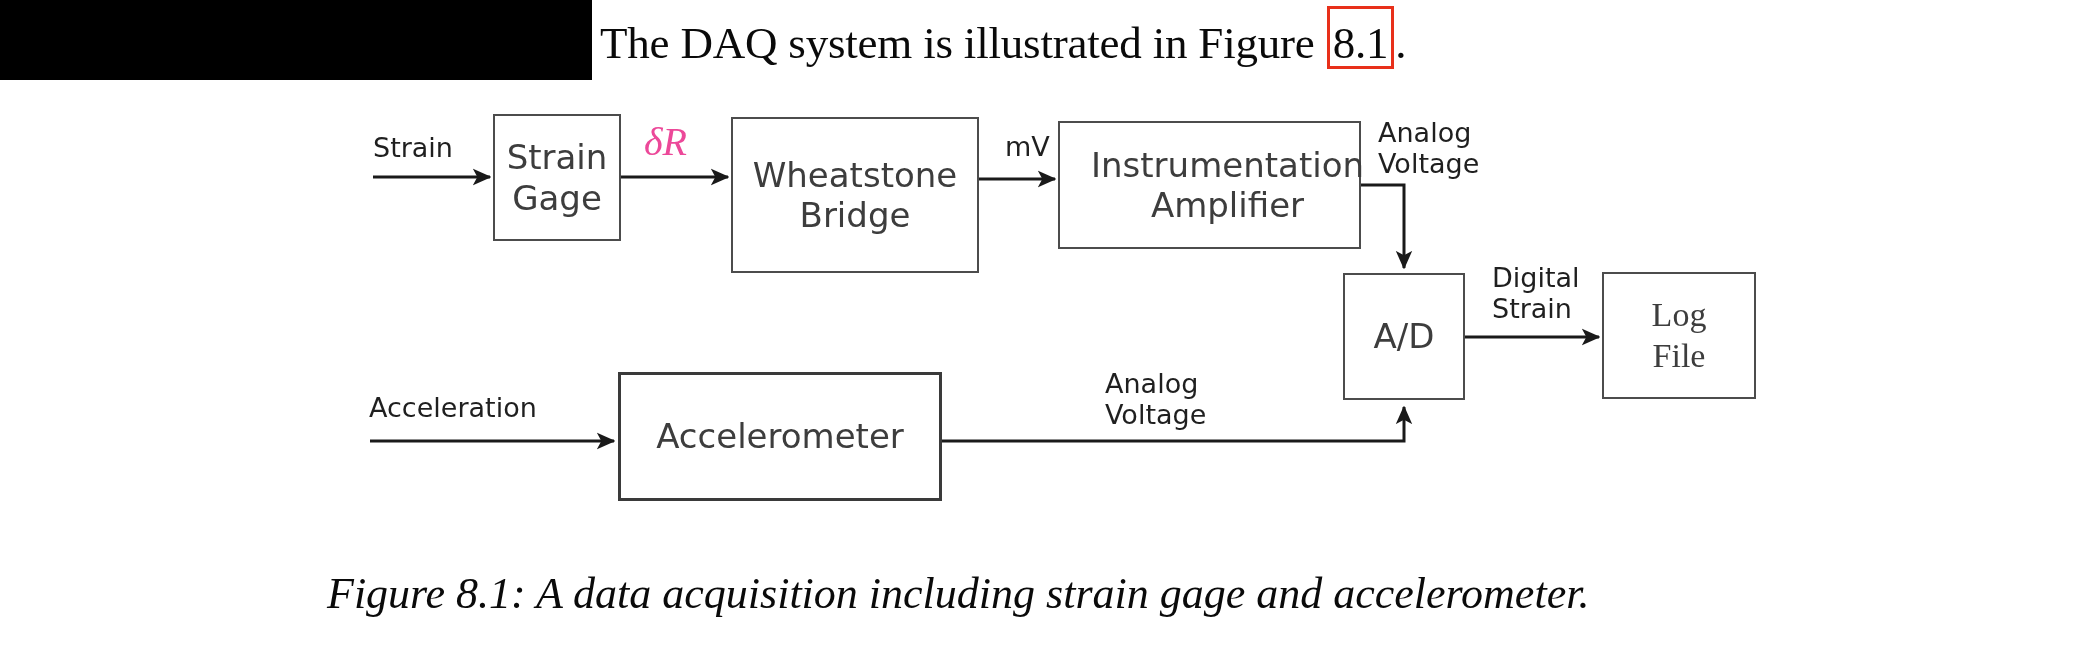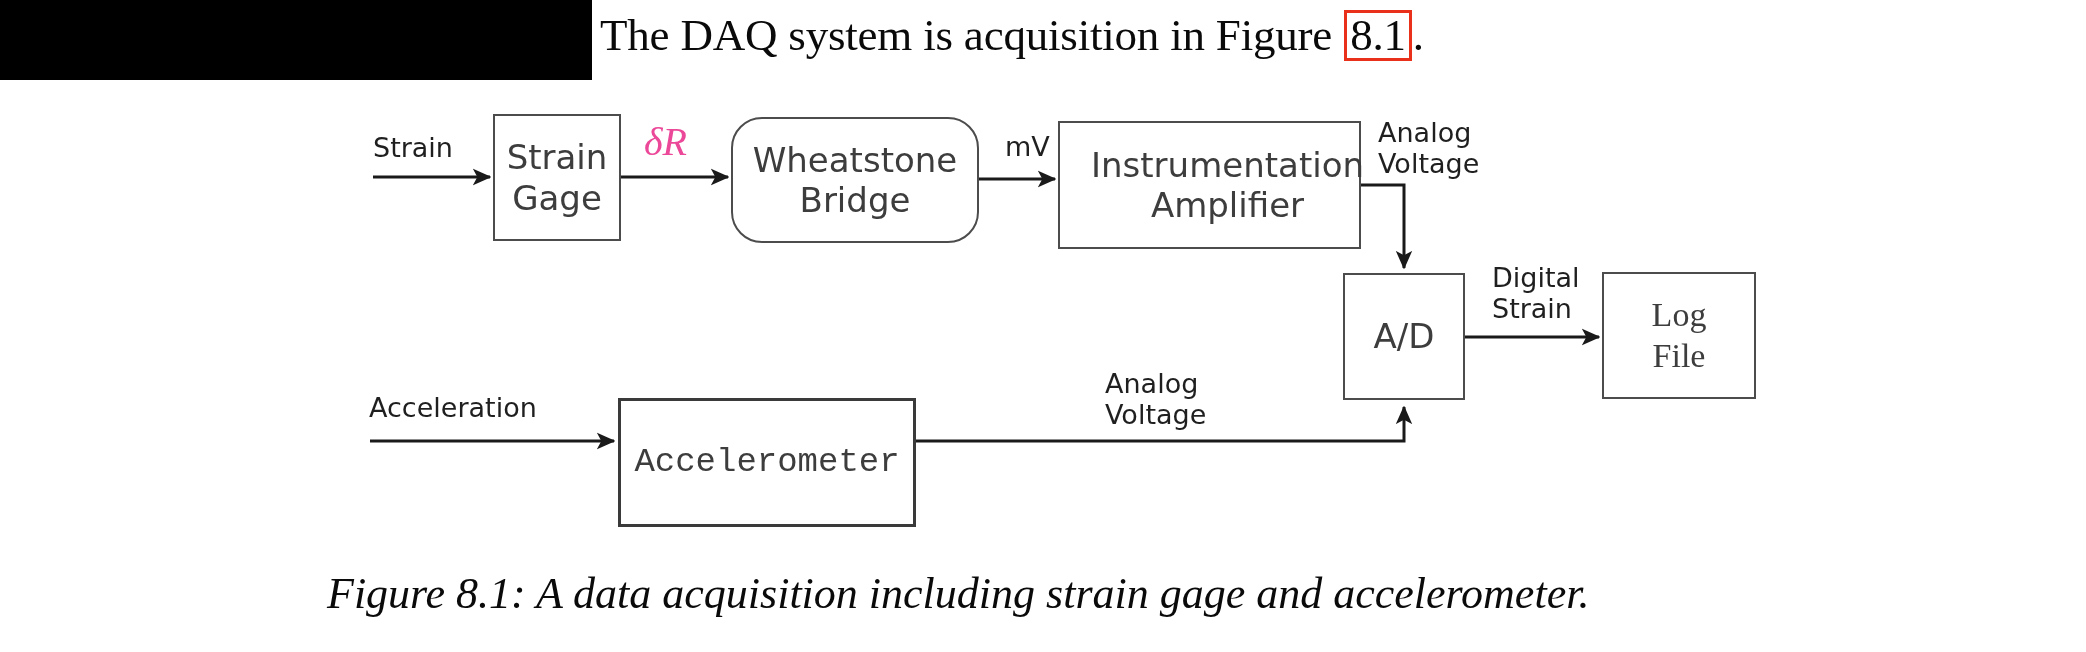--- a/index.html
+++ b/index.html
@@ -43,21 +43,21 @@
     left: 600px;
     top: -36px;
     white-space: nowrap;
     font-family: "Liberation Serif", "DejaVu Serif", serif;
     font-size: 45px;
     color: #0a0a0a;
     overflow: hidden;
   }
   .ref-link-box {
     border: 3px solid #e8301a;
-    padding: 0 3px 1px 3px;
+    padding: 12px 3px 1px 3px;
     margin: 0 1px;
     display: inline-block;
     line-height: 0.98;
   }
 
   
   .caption {
     position: absolute;
     left: 327px;
     top: 568px;
@@ -89,25 +89,25 @@
     text-align: center;
     color: #3d3d3d;
     font-family: "DejaVu Sans", sans-serif;
     font-size: 34px;
     line-height: 1.18;
     white-space: pre-line;
   }
   .dbox.thick { border: 3px solid #3a3a3a; }
 
   .box-strain-gage   { left: 493px;  top: 114px; width: 128px; height: 127px; }
-  .box-wheatstone    { left: 731px;  top: 117px; width: 248px; height: 126px; border-radius: 31px; }
+  .box-wheatstone    { left: 731px;  top: 117px; width: 248px; height: 156px; }
   .box-inst-amp      { left: 1058px; top: 121px; width: 303px; height: 128px; padding-left: 36px; }
   .box-ad            { left: 1343px; top: 273px; width: 122px; height: 127px; }
   .box-log-file      { left: 1602px; top: 272px; width: 154px; height: 127px; font-family: Liberation Serif, serif; }
-  .box-accelerometer { left: 618px;  top: 398px; width: 298px; height: 129px; font-family: Liberation Mono, monospace; }
+  .box-accelerometer { left: 618px;  top: 372px; width: 324px; height: 129px; }
 
   
   .elabel {
     position: absolute;
     color: #1f1f1f;
     font-family: "DejaVu Sans", sans-serif;
     font-size: 27px;
     line-height: 1.15;
     white-space: pre-line;
     text-align: left;
@@ -132,21 +132,21 @@
 </head>
 <body>
 
 <div id="page">
 
   <div class="clipped-prev-line"></div>
 
   <div class="redaction-bar"></div>
 
   <div class="body-line">
-    <span>The DAQ system is acquisition in Figure </span><span class="ref-link-box">8.1</span><span>.</span>
+    <span>The DAQ system is illustrated in Figure </span><span class="ref-link-box">8.1</span><span>.</span>
   </div>
 
   <svg id="diagram" viewBox="0 0 2086 652" xmlns="http://www.w3.org/2000/svg">
     <defs>
       <marker id="arrow" viewBox="0 0 10 10" refX="9.2" refY="5" markerWidth="6.2" markerHeight="6.2" orient="auto-start-reverse">
         <path d="M 0 0.6 L 10 5 L 0 9.4 L 2.4 5 Z" fill="#1a1a1a"></path>
       </marker>
     </defs>
 
     <line x1="373" y1="177" x2="490" y2="177" stroke="#1a1a1a" stroke-width="3" marker-end="url(#arrow)"></line>

